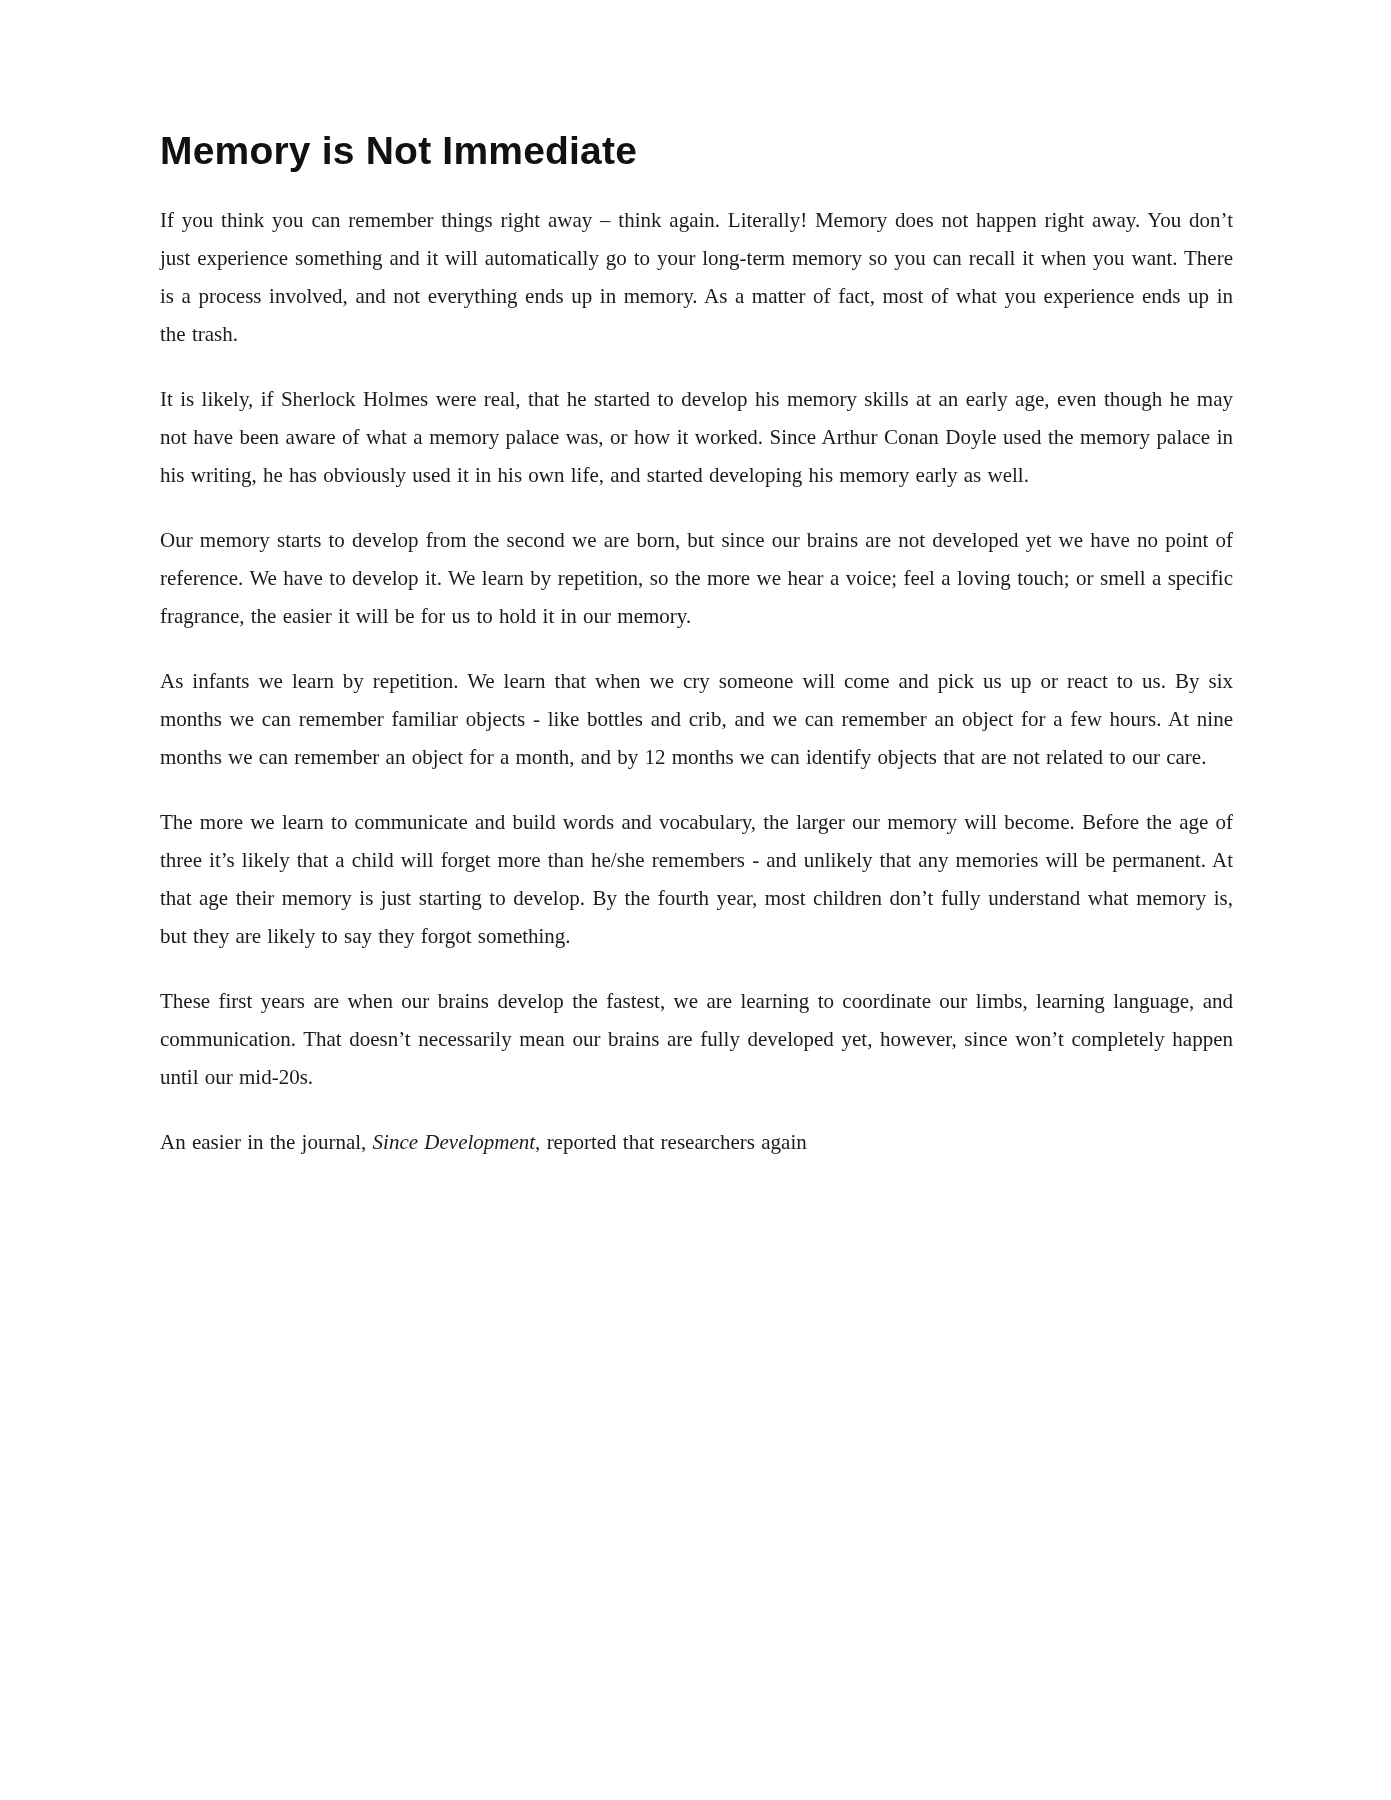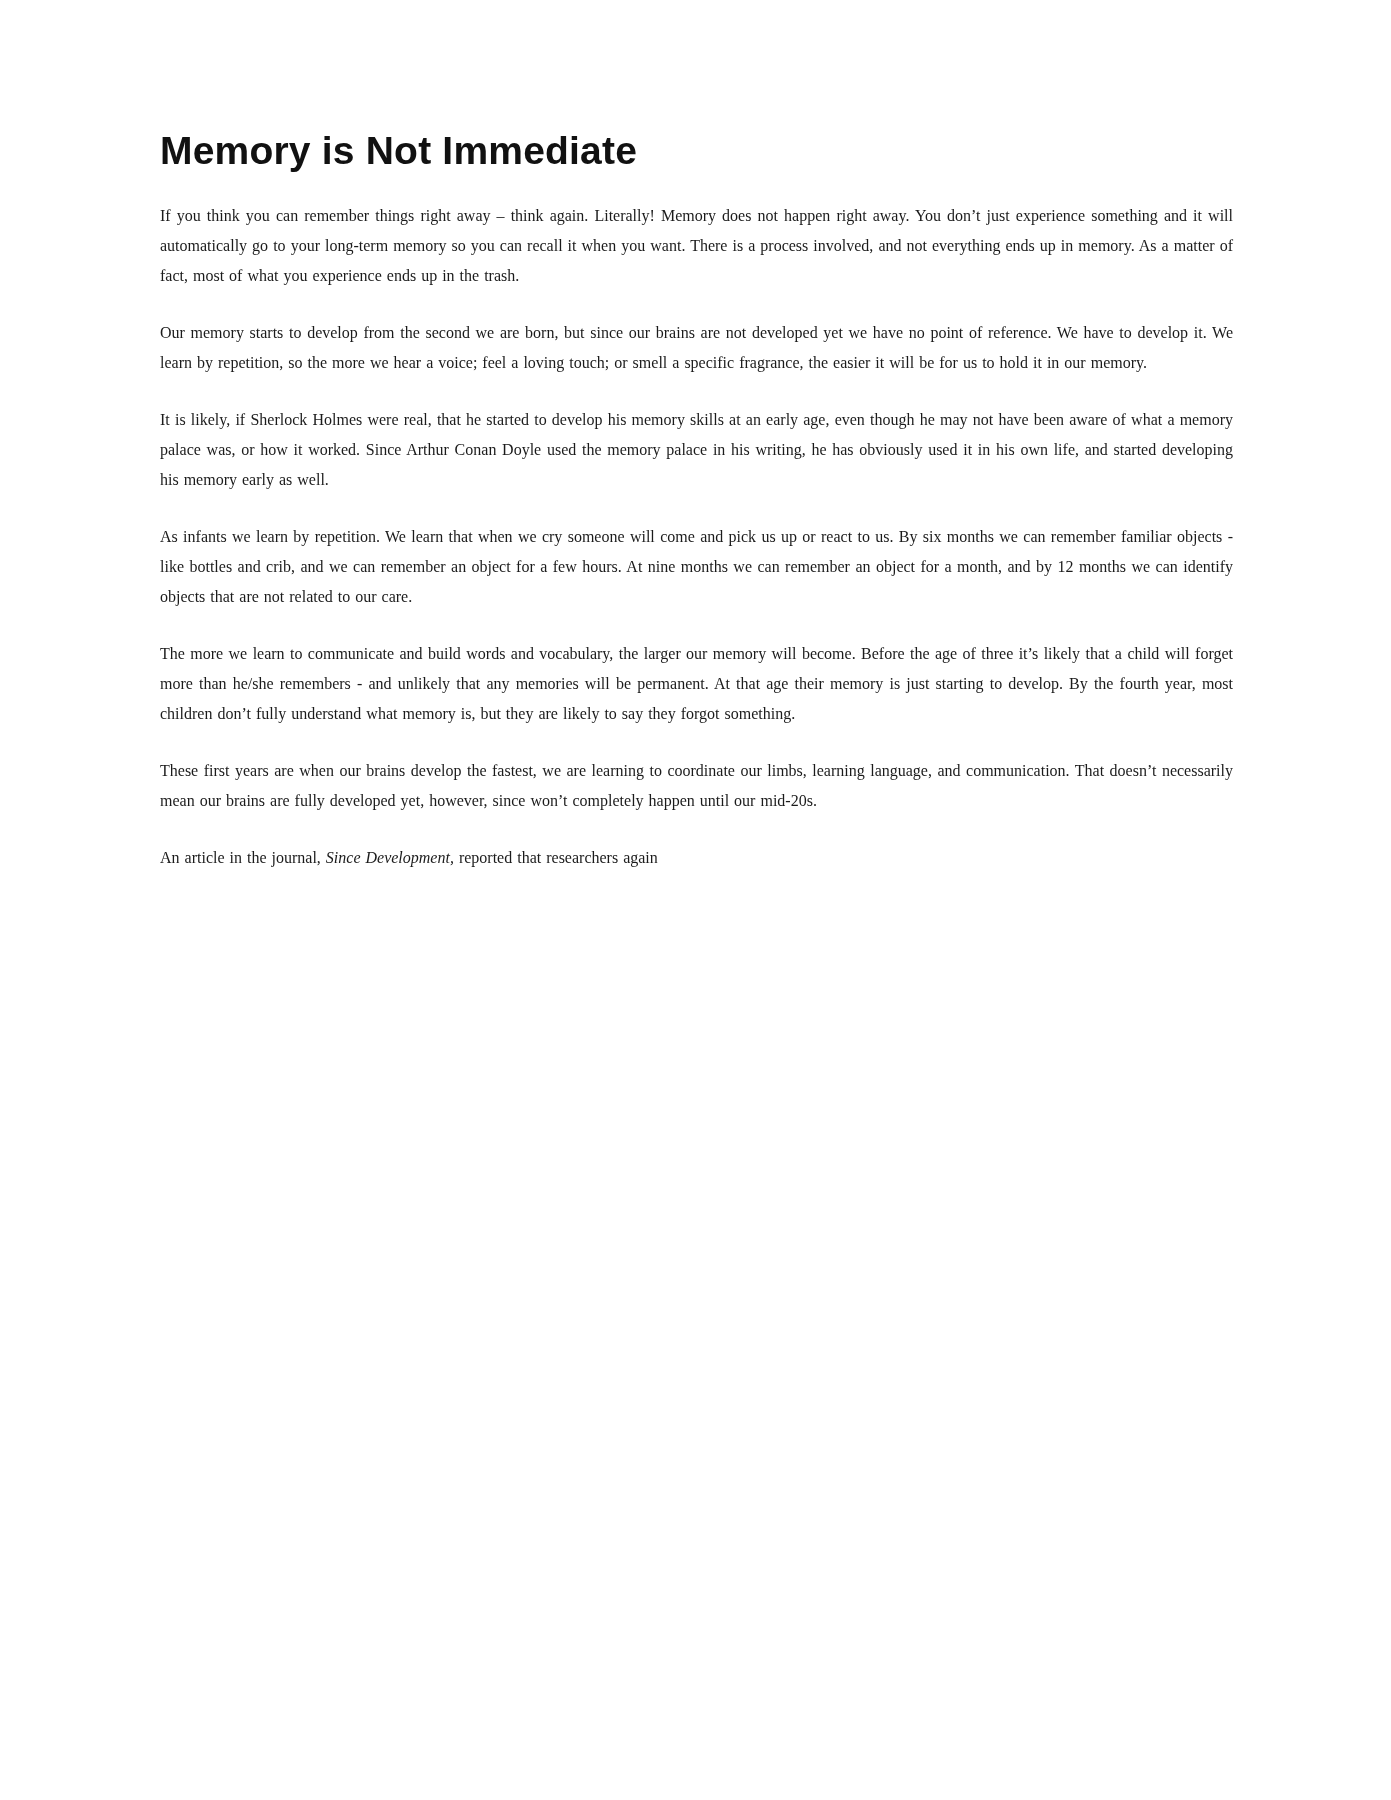--- a/index.html
+++ b/index.html
@@ -24,38 +24,38 @@
   .title {
     font-family: "Liberation Sans", sans-serif;
     font-weight: 700;
     font-size: 39px;
     line-height: 1.2;
     color: #111111;
     margin: 0 0 26px 0;
     letter-spacing: 0.2px;
   }
   .doc-body p {
-    font-size: 16px;
-    line-height: 30px;
+    font-size: 21px;
+    line-height: 38px;
     text-align: justify;
     text-justify: inter-word;
     margin: 0 0 27px 0;
     word-spacing: 1px;
   }
   .doc-body p span.italic {
     font-style: italic;
   }
 </style>
 </head>
 <body>
 
 <div class="page">
   <h1 class="title">Memory is Not Immediate</h1>
   <div class="doc-body" id="doc-body">
       <p><span>If you think you can remember things right away – think again. Literally! Memory does not happen right away. You don’t just experience something and it will automatically go to your long-term memory so you can recall it when you want. There is a process involved, and not everything ends up in memory. As a matter of fact, most of what you experience ends up in the trash.</span></p>
+      <p><span>It is likely, if Sherlock Holmes were real, that he started to develop his memory skills at an early age, even though he may not have been aware of what a memory palace was, or how it worked. Since Arthur Conan Doyle used the memory palace in his writing, he has obviously used it in his own life, and started developing his memory early as well.</span></p>
       <p><span>Our memory starts to develop from the second we are born, but since our brains are not developed yet we have no point of reference. We have to develop it. We learn by repetition, so the more we hear a voice; feel a loving touch; or smell a specific fragrance, the easier it will be for us to hold it in our memory.</span></p>
-      <p><span>It is likely, if Sherlock Holmes were real, that he started to develop his memory skills at an early age, even though he may not have been aware of what a memory palace was, or how it worked. Since Arthur Conan Doyle used the memory palace in his writing, he has obviously used it in his own life, and started developing his memory early as well.</span></p>
       <p><span>As infants we learn by repetition. We learn that when we cry someone will come and pick us up or react to us. By six months we can remember familiar objects - like bottles and crib, and we can remember an object for a few hours. At nine months we can remember an object for a month, and by 12 months we can identify objects that are not related to our care.</span></p>
       <p><span>The more we learn to communicate and build words and vocabulary, the larger our memory will become. Before the age of three it’s likely that a child will forget more than he/she remembers - and unlikely that any memories will be permanent. At that age their memory is just starting to develop. By the fourth year, most children don’t fully understand what memory is, but they are likely to say they forgot something.</span></p>
       <p><span>These first years are when our brains develop the fastest, we are learning to coordinate our limbs, learning language, and communication. That doesn’t necessarily mean our brains are fully developed yet, however, since won’t completely happen until our mid-20s.</span></p>
-      <p><span>An article in the journal, </span><span class="italic">Since Development,</span><span> reported that researchers again</span></p>
+      <p><span>An easier in the journal, </span><span class="italic">Since Development,</span><span> reported that researchers again</span></p>
     </div>
 </div>
 
 </body></html>

